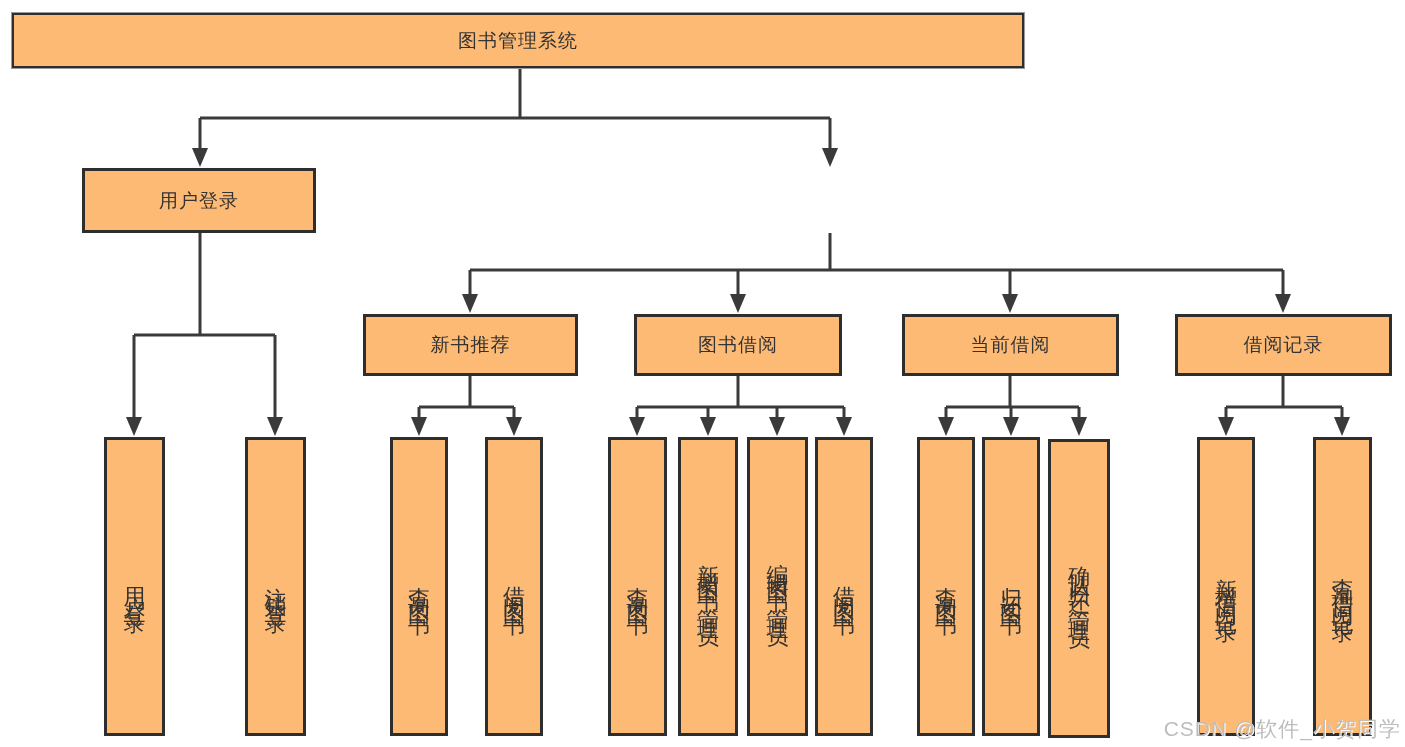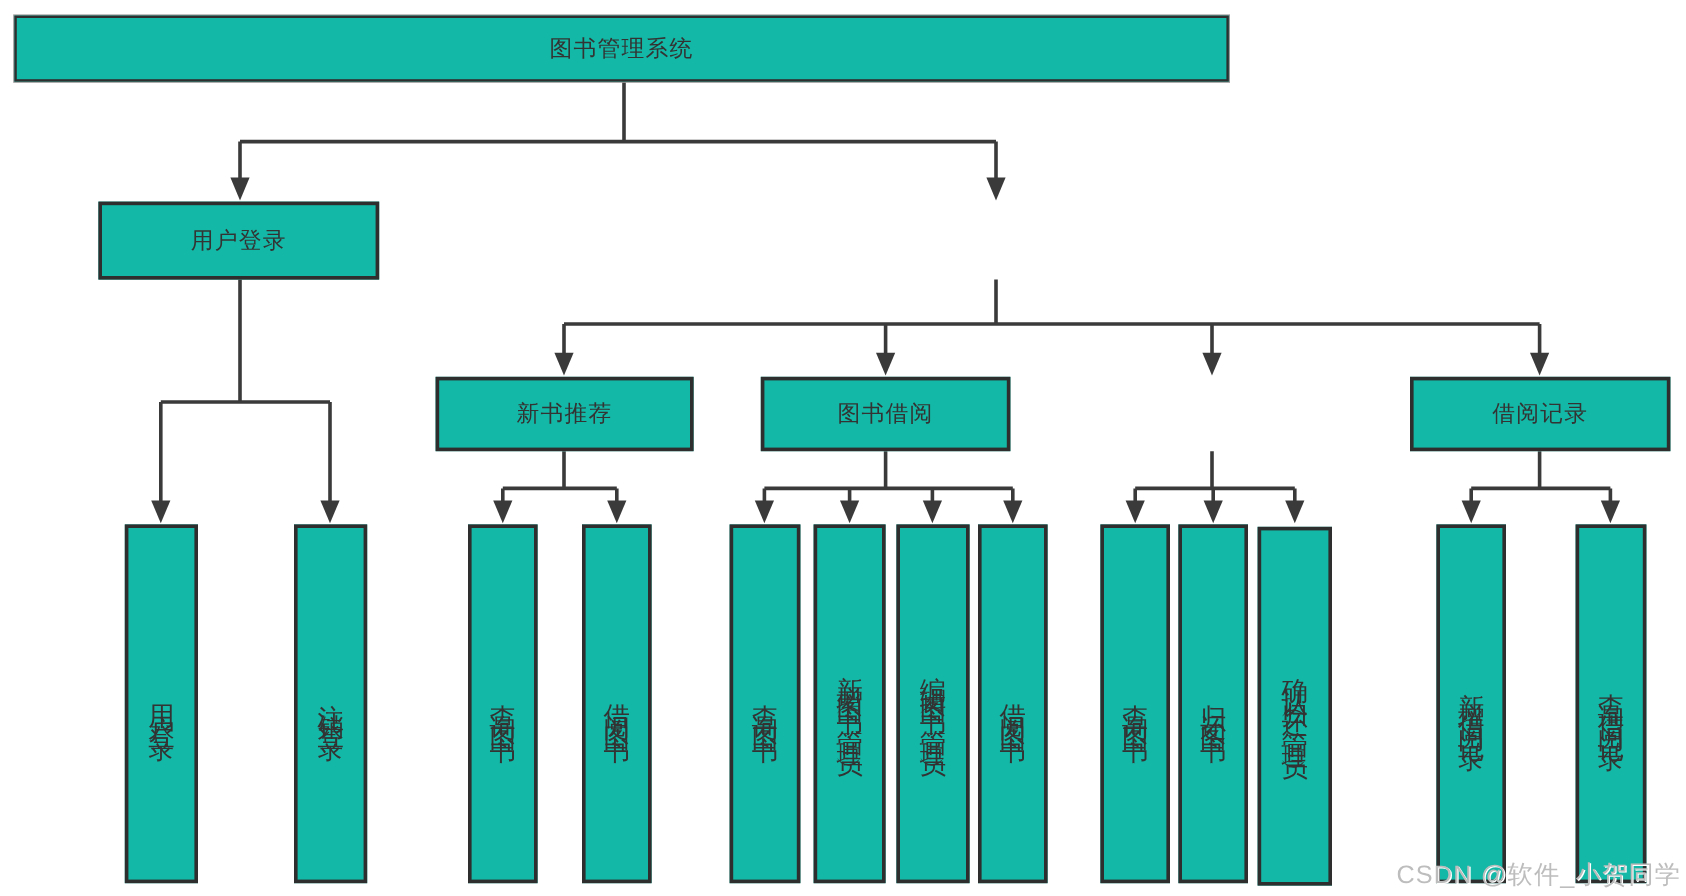--- a/index.html
+++ b/index.html
@@ -22,21 +22,21 @@
     stroke-width: 3;
     fill: none;
   }
   svg.connector polygon {
     fill: var(--line, #3a3a3a);
     stroke: none;
   }
   .node, .leaf {
     position: absolute;
     box-sizing: border-box;
-    background: #14b8a6;
+    background: #fdba74;
     border: 3px solid var(--border, #2e2e2e);
     display: flex;
     align-items: center;
     justify-content: center;
   }
   .node {
     font-size: 19px;
     letter-spacing: 1px;
     white-space: nowrap;
   }
@@ -101,20 +101,21 @@
     <polygon points="1218,417 1234,417 1226,436"></polygon>
     <polygon points="1334,417 1350,417 1342,436"></polygon>
   </svg>
 
   <div class="node root" style="left:12px;top:13px;width:1012px;height:55px">图书管理系统</div>
 
   <div class="node" style="left:82px;top:168px;width:234px;height:65px">用户登录</div>
 
   <div class="node" style="left:363px;top:314px;width:215px;height:62px">新书推荐</div>
   <div class="node" style="left:634px;top:314px;width:208px;height:62px">图书借阅</div>
+  <div class="node" style="left:902px;top:314px;width:217px;height:62px">当前借阅</div>
   <div class="node" style="left:1175px;top:314px;width:217px;height:62px">借阅记录</div>
 
   <div class="leaf" style="left:104px;top:437px;width:61px;height:299px">
     <span>用户登录</span>
   </div>
   <div class="leaf" style="left:245px;top:437px;width:61px;height:299px">
     <span>注销登录</span>
   </div>
 
   <div class="leaf" style="left:390px;top:437px;width:58px;height:299px">

